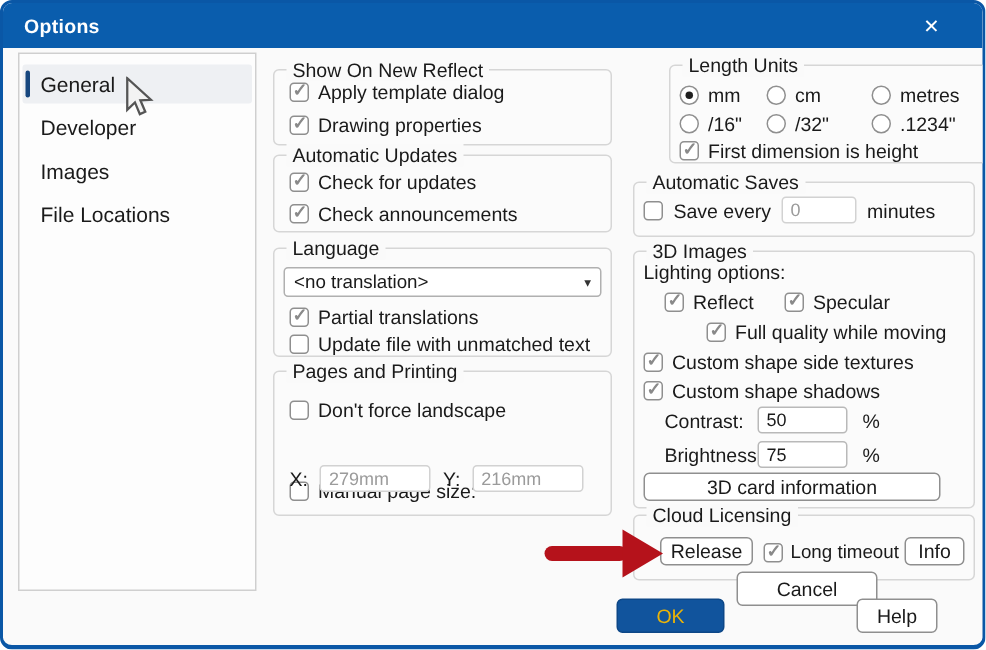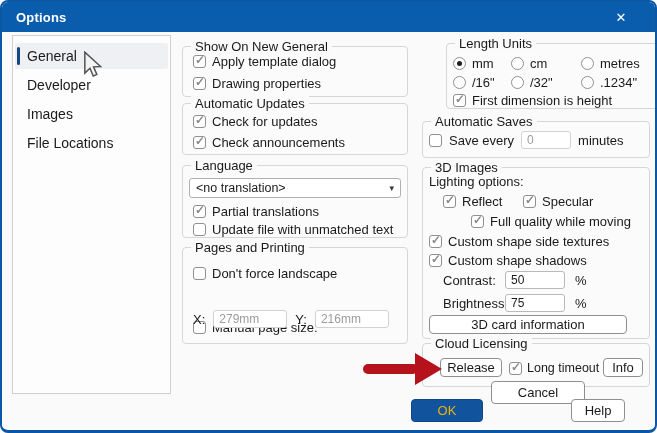--- a/index.html
+++ b/index.html
@@ -108,21 +108,21 @@
     <div class="side-item" style="top:94px;">
       <span>File Locations</span>
     </div>
   </div>
 
   <svg class="cursor" style="left:81px; top:49px;" width="20" height="28" viewBox="0 0 16 24">
     <path d="M1,1 L1,19 L5.4,14.8 L8.2,21.5 L11.3,20.1 L8.5,13.6 L14.5,13.3 Z" fill="#f3f3f3" stroke="#555" stroke-width="1.3"></path>
   </svg>
 
   <div class="group" style="left:180px; top:44px; width:226px; height:51px;">
-    <span class="gtitle">Show On New General</span>
+    <span class="gtitle">Show On New Reflect</span>
     <div class="crow" style="left:10px; top:7px;">
       <span class="cb checked"></span>
       <span class="lbl">Apply template dialog</span>
     </div>
     <div class="crow" style="left:10px; top:29px;">
       <span class="cb checked"></span>
       <span class="lbl">Drawing properties</span>
     </div>
   </div>
 

